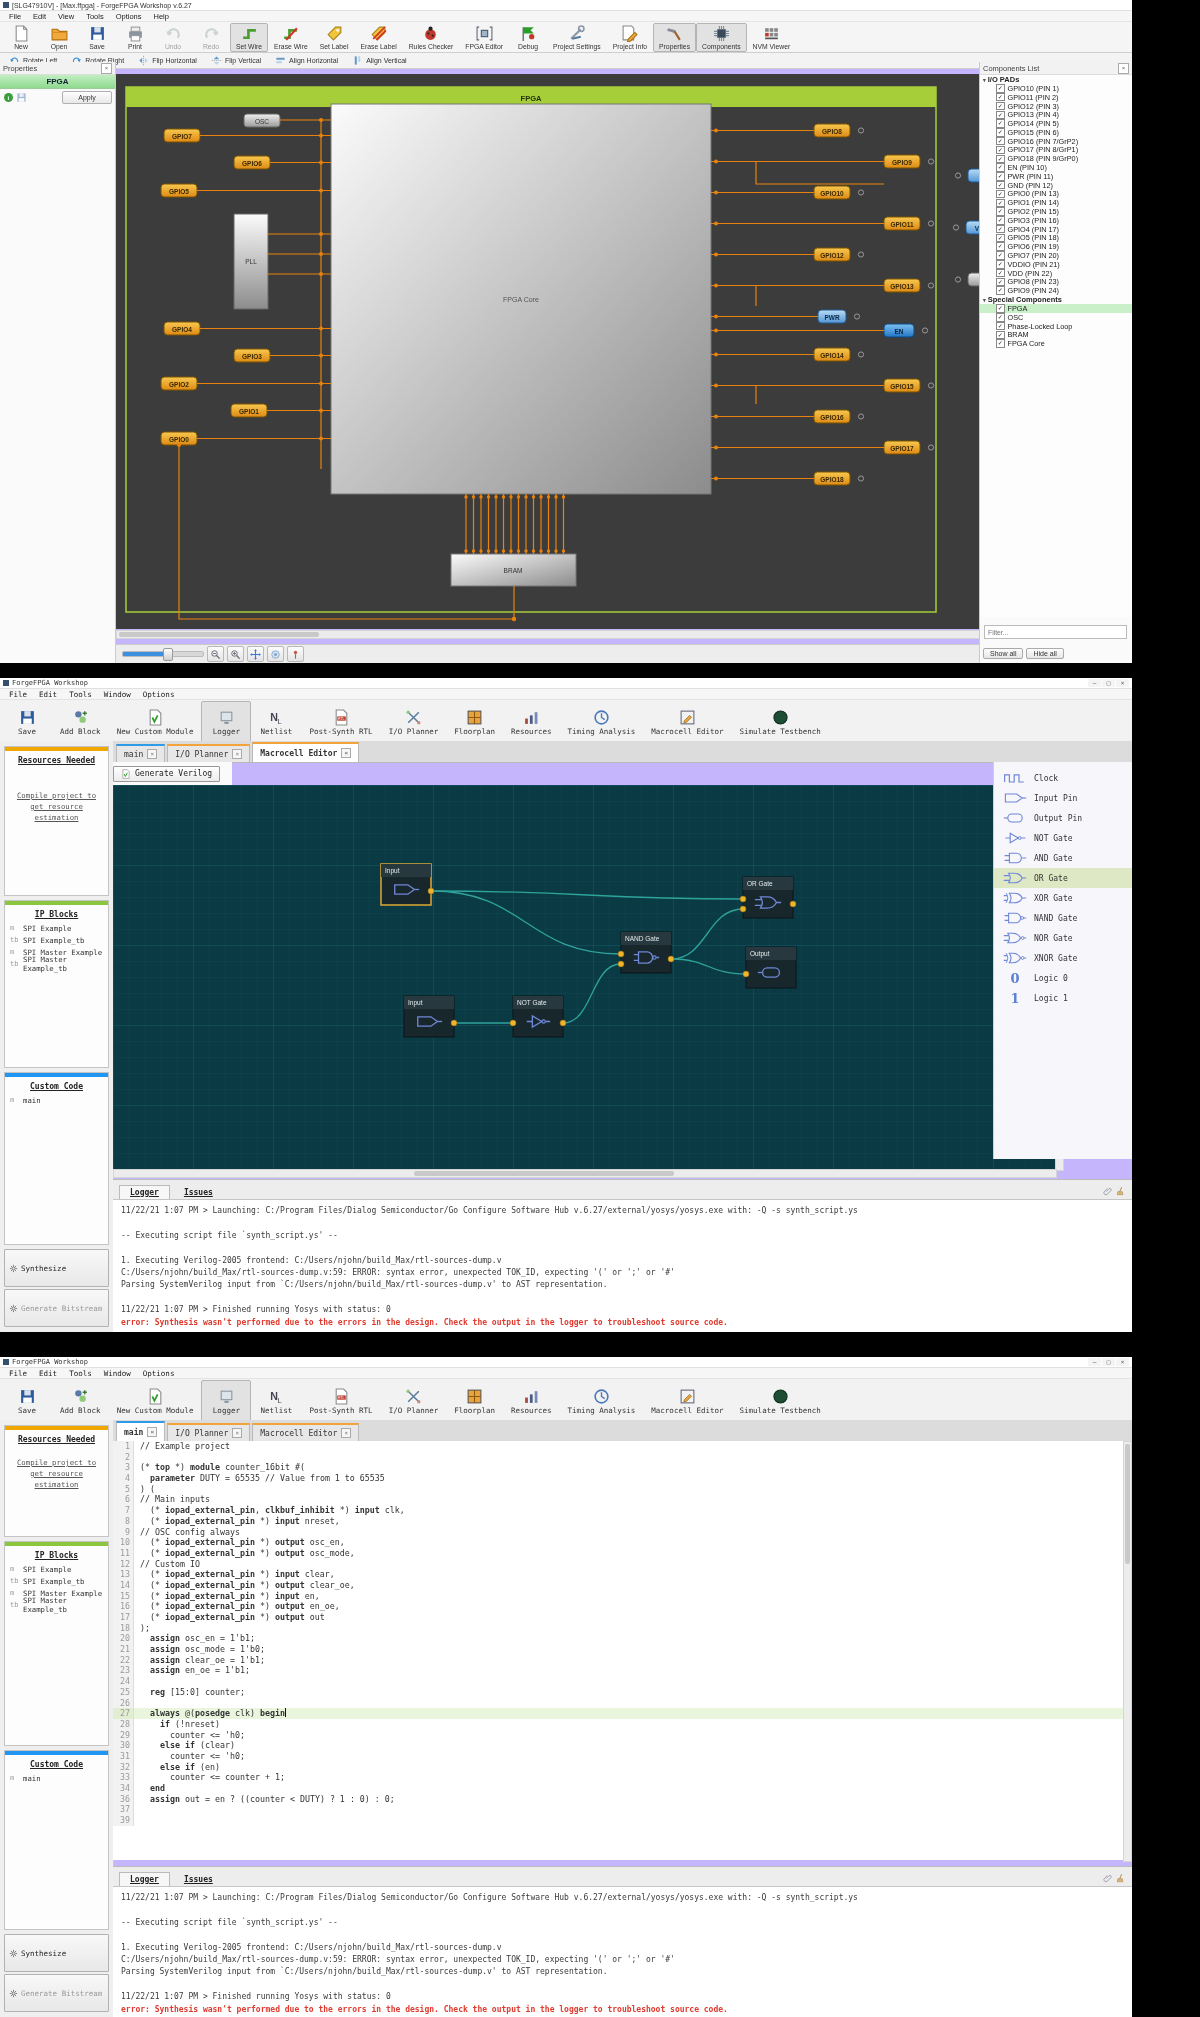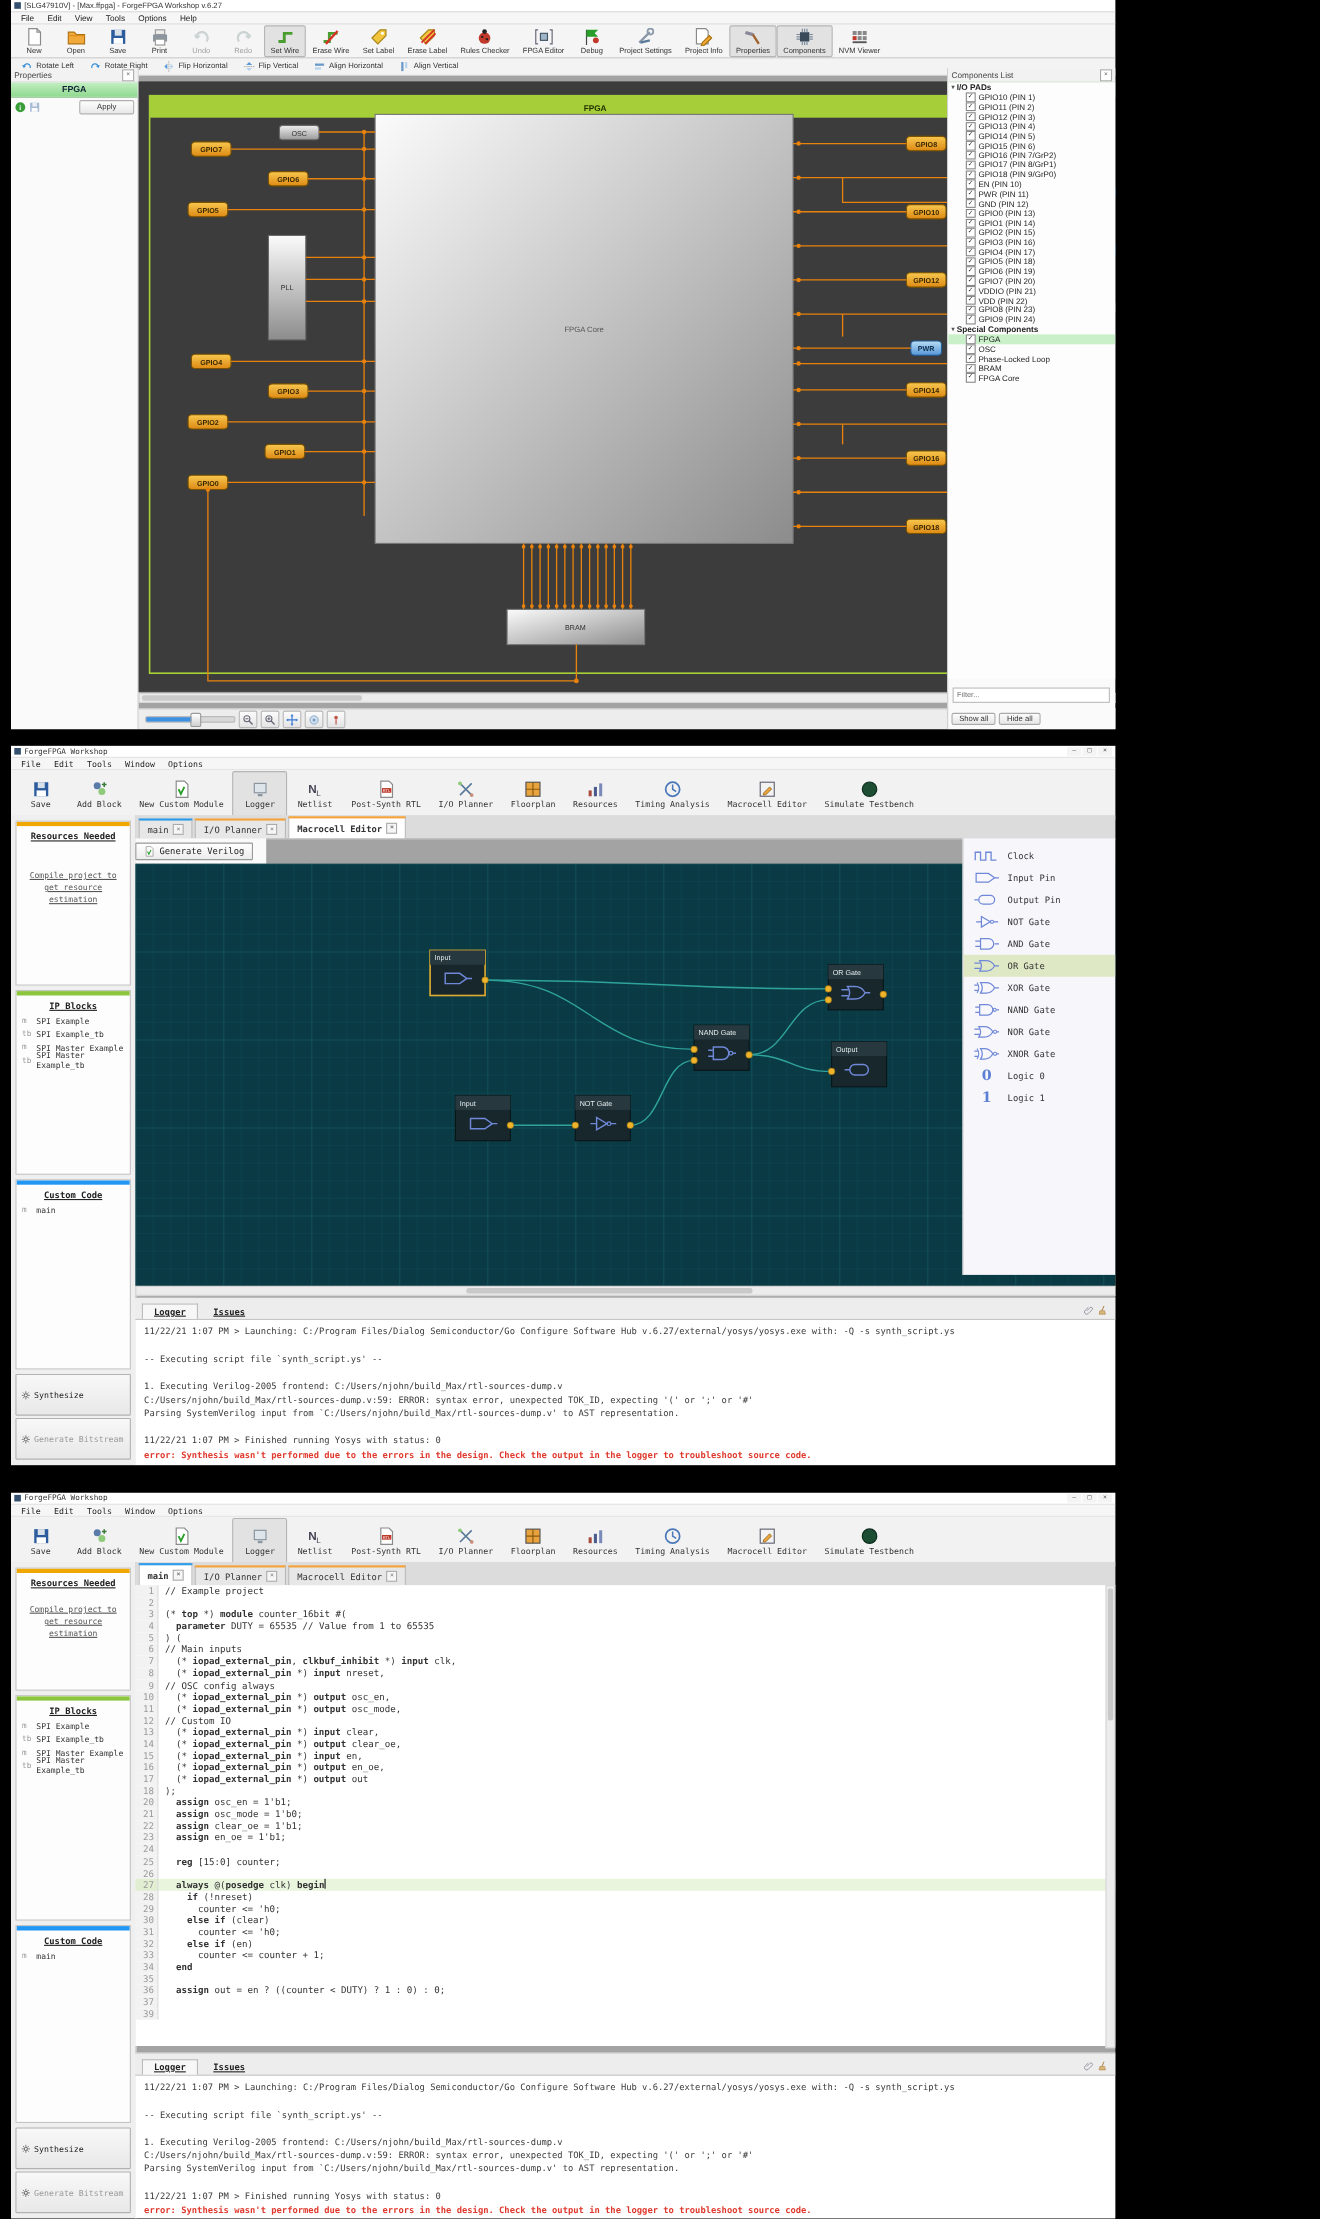--- a/index.html
+++ b/index.html
@@ -1,18 +1,18 @@
 <!DOCTYPE html>
 <html><head>
 <meta charset="utf-8">
 <style>
   html,body{margin:0;padding:0;background:#000;}
   #stage{position:relative;width:1200px;height:2017px;background:#000;overflow:hidden;
          font-family:"Liberation Sans",sans-serif;-webkit-font-smoothing:antialiased;}
-  .win{position:absolute;left:10px;width:1004px;background:#a3a3a3;overflow:hidden;}
+  .win{position:absolute;left:0;width:1132px;background:#c4b5fd;overflow:hidden;}
   
   .titlebar{height:10px;background:#fff;display:flex;align-items:center;padding:0 3px;gap:3px;
             font-size:7px;color:#333;border-bottom:1px solid #e0e0e0;}
   .appicon{width:6px;height:6px;background:#35506e;flex:none;}
   .tctrls{margin-left:auto;display:flex;gap:1px;}
   .tctrl{width:13px;height:8px;font-size:6px;line-height:8px;text-align:center;color:#555;background:#f4f4f4;}
   .menubar{height:10px;display:flex;align-items:center;gap:2px;padding:0 4px;background:#f6f6f6;
            font-size:7.5px;color:#222;border-bottom:1px solid #e4e4e4;}
   .mi{padding:0 5px;}
   
@@ -1696,23 +1696,20 @@
             <span class="codetxt"> counter </span>
             <span class="to codetxt">+</span>
             <span class="codetxt"> 1;</span>
           </div>
           <div class="cl">
             <span class="ln">34</span>
             <span class="codetxt">  </span>
             <span class="tk codetxt">end</span>
           </div>
           <div class="cl">
-            <span class="ln">35</span>
-          </div>
-          <div class="cl">
             <span class="ln">36</span>
             <span class="codetxt">  </span>
             <span class="tk codetxt">assign</span>
             <span class="codetxt"> out </span>
             <span class="to codetxt">=</span>
             <span class="codetxt"> en </span>
             <span class="to codetxt">?</span>
             <span class="codetxt"> ((counter </span>
             <span class="to codetxt">&lt;</span>
             <span class="codetxt"> DUTY) </span>

